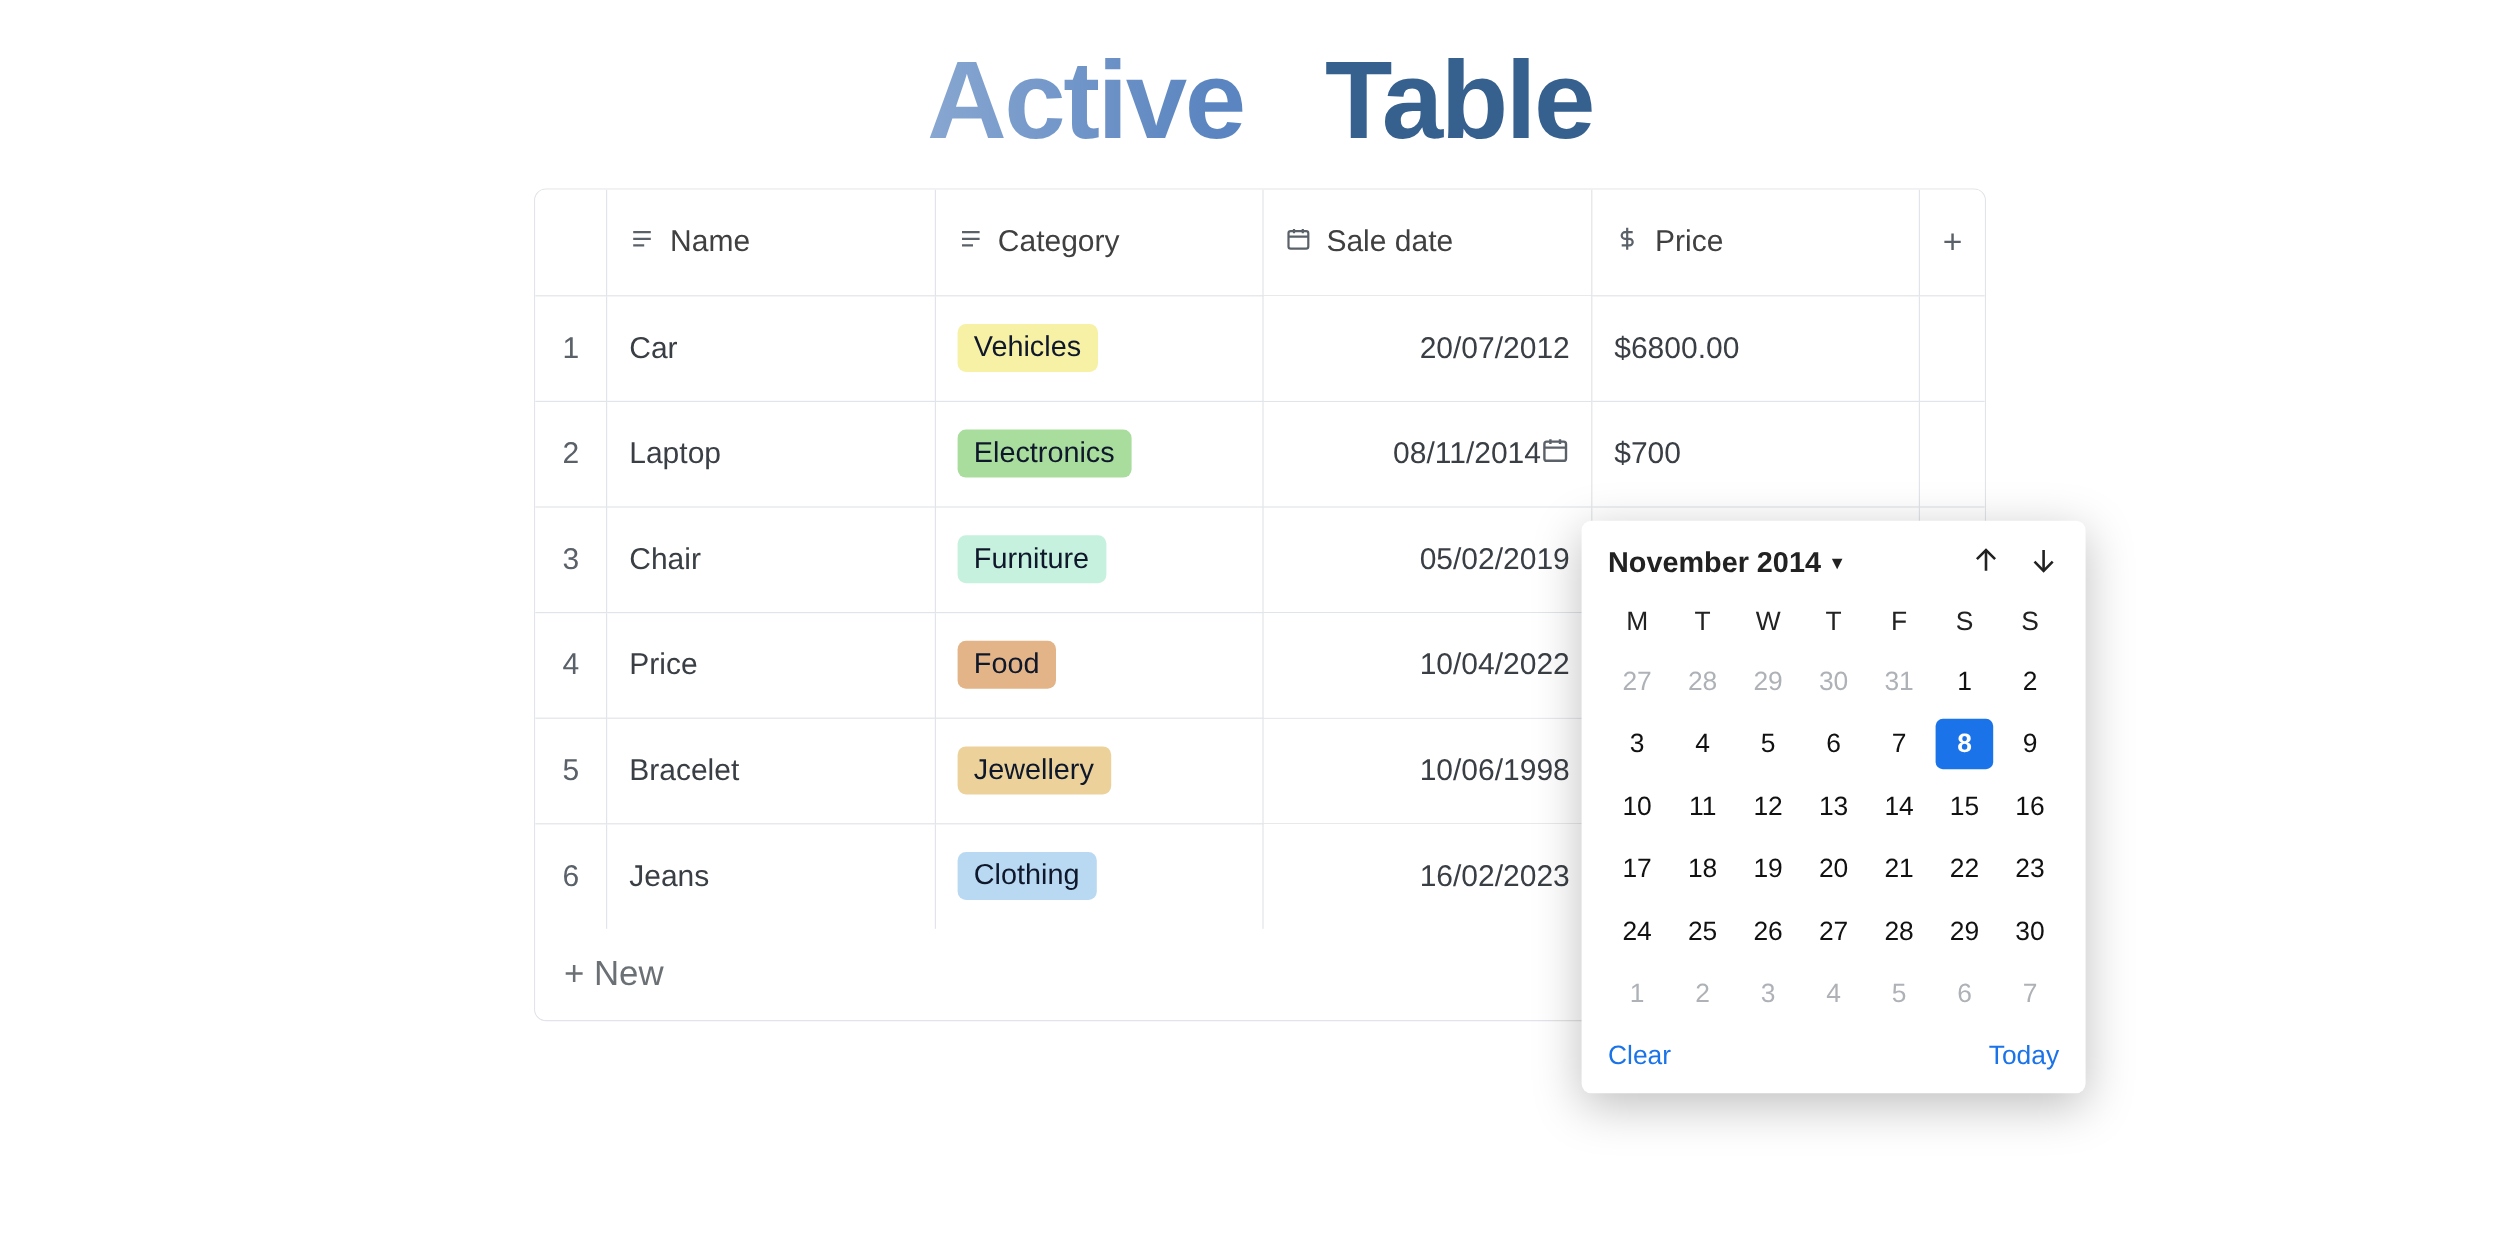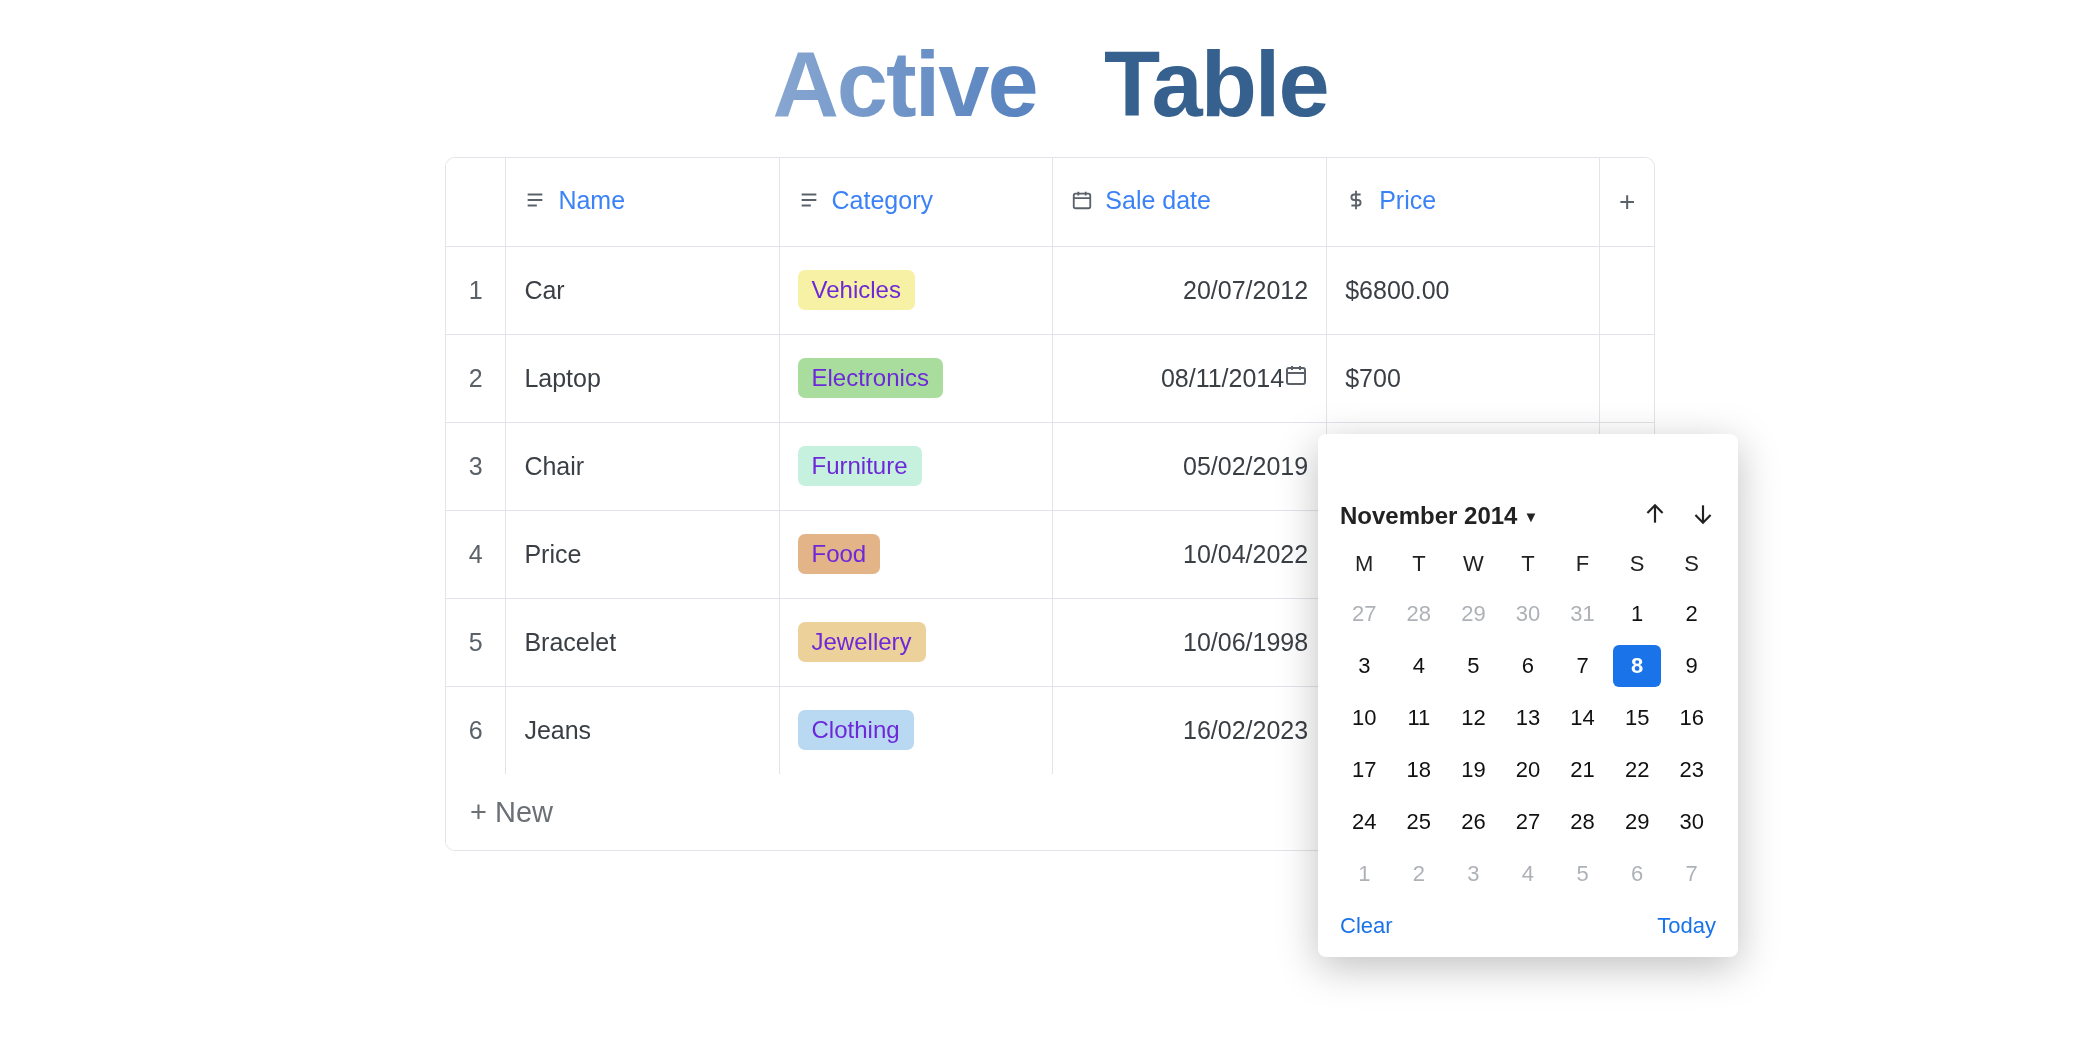--- a/index.html
+++ b/index.html
@@ -38,37 +38,37 @@
     border-right: 1px solid #e1e4e8;
     border-bottom: 1px solid #e1e4e8;
     font-size: 25px;
     color: #3a3f45;
     text-align: left;
     height: 88px;
     padding: 0 18px;
     vertical-align: middle;
     background: #fff;
   }
-  th { font-weight: 400; color: #3b82f6; }
+  th { font-weight: 400; color: #404040; }
   th:last-child, td:last-child { border-right: none; }
   tr:last-child td { border-bottom: none; }
   .col-idx { width: 60px; text-align: center; color:#5a6169; }
   .col-name { width: 275px; }
   .col-cat { width: 275px; }
   .col-date { width: 275px; position: relative; }
   .col-price { width: 275px; }
   .col-add { width: 54px; text-align:center; font-size:28px; color:#5a6169; }
   .hdr-icon { display:inline-block; width:22px; margin-right:12px; vertical-align:middle; }
   .hdr-icon svg { width:22px; height:22px; stroke:#5a6169; stroke-width:2; fill:none; }
   .tag {
     display:inline-block;
     padding: 6px 14px;
     border-radius: 7px;
     font-size: 24px;
-    color:#6d28d9;
+    color:#0f172a;
   }
   .date-cell { display:flex; align-items:center; justify-content:flex-end; }
   .date-picker-icon svg { width:24px; height:24px; stroke:#5a6169; stroke-width:2; fill:none; }
   .new-row td {
     height: 76px;
     padding-left: 24px;
     color:#6b7075;
     font-size: 29px;
     border-bottom:none;
   }
@@ -81,21 +81,20 @@
     background:#fff;
     border-radius:8px;
     box-shadow: 0 10px 40px rgba(0,0,0,0.25);
     padding: 20px 22px 18px 22px;
   }
   .cal-header {
     display:flex;
     align-items:center;
     justify-content:space-between;
     margin-bottom:14px;
-    margin-top:47px;
   }
   .cal-title { font-weight:700; font-size:24px; display:flex; align-items:center; gap:6px;}
   .cal-title .caret { font-size:15px; }
   .cal-nav { display:flex; gap:22px; }
   .cal-nav svg { width:26px; height:26px; stroke:#222; stroke-width:2; fill:none; cursor:pointer; }
   .cal-grid {
     display:grid;
     grid-template-columns: repeat(7, 1fr);
     gap: 10px 6px;
     text-align:center;

